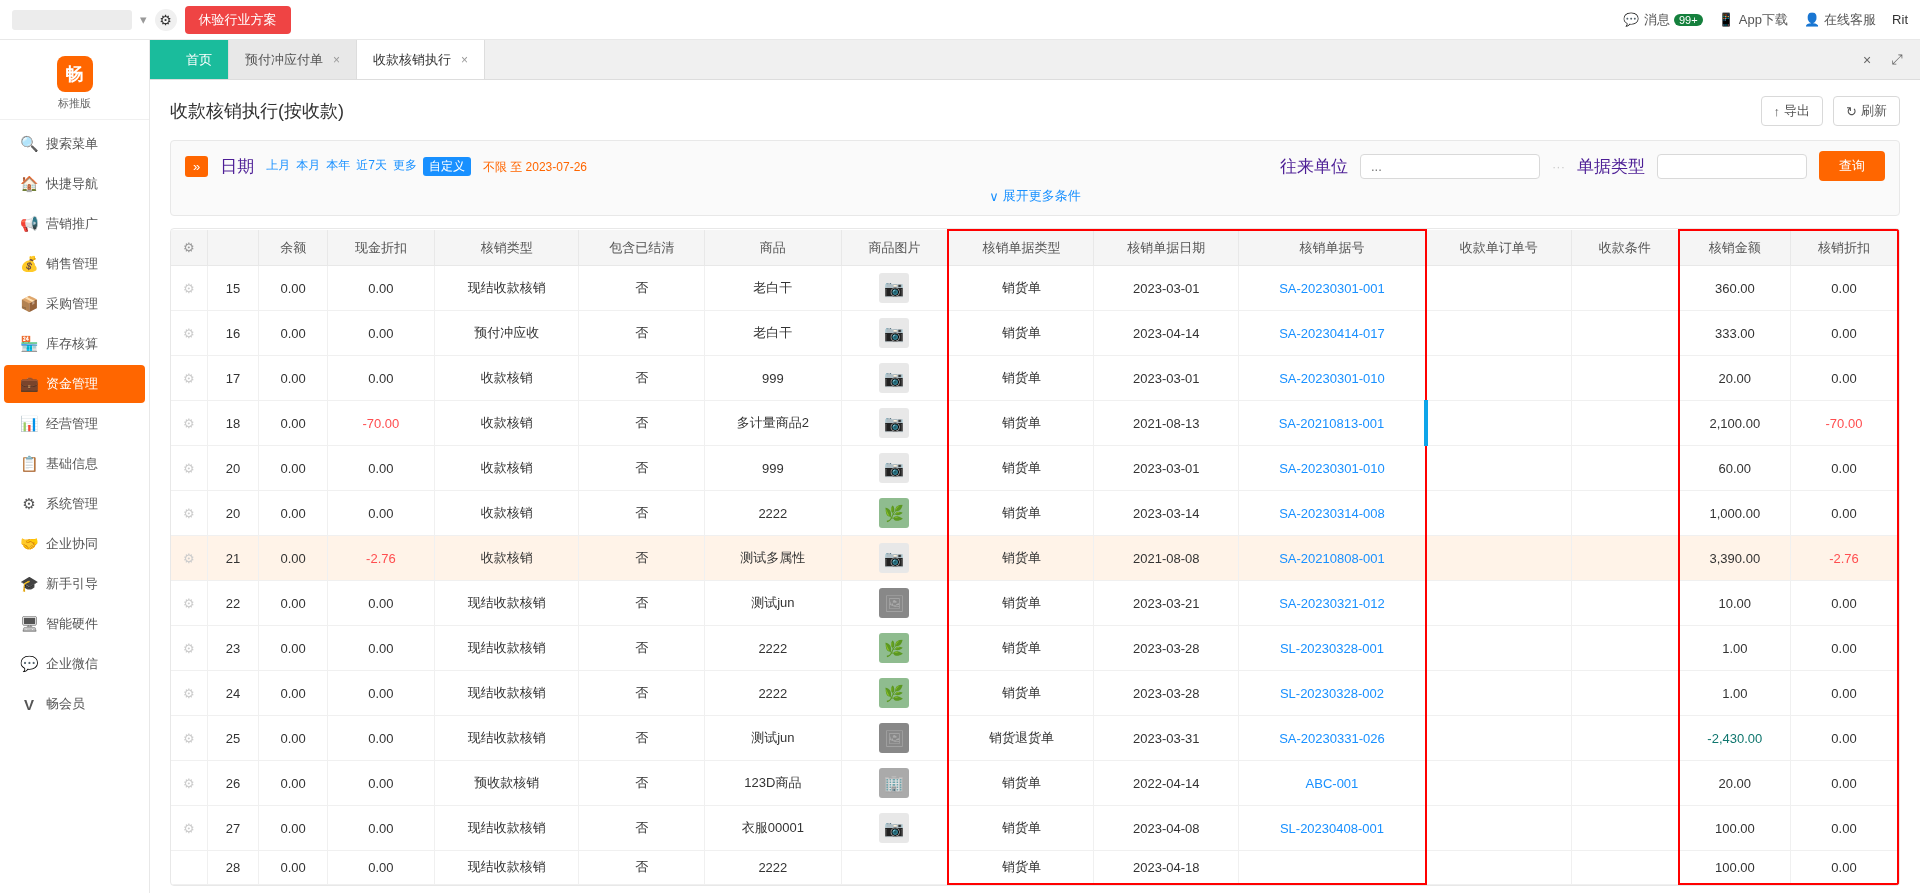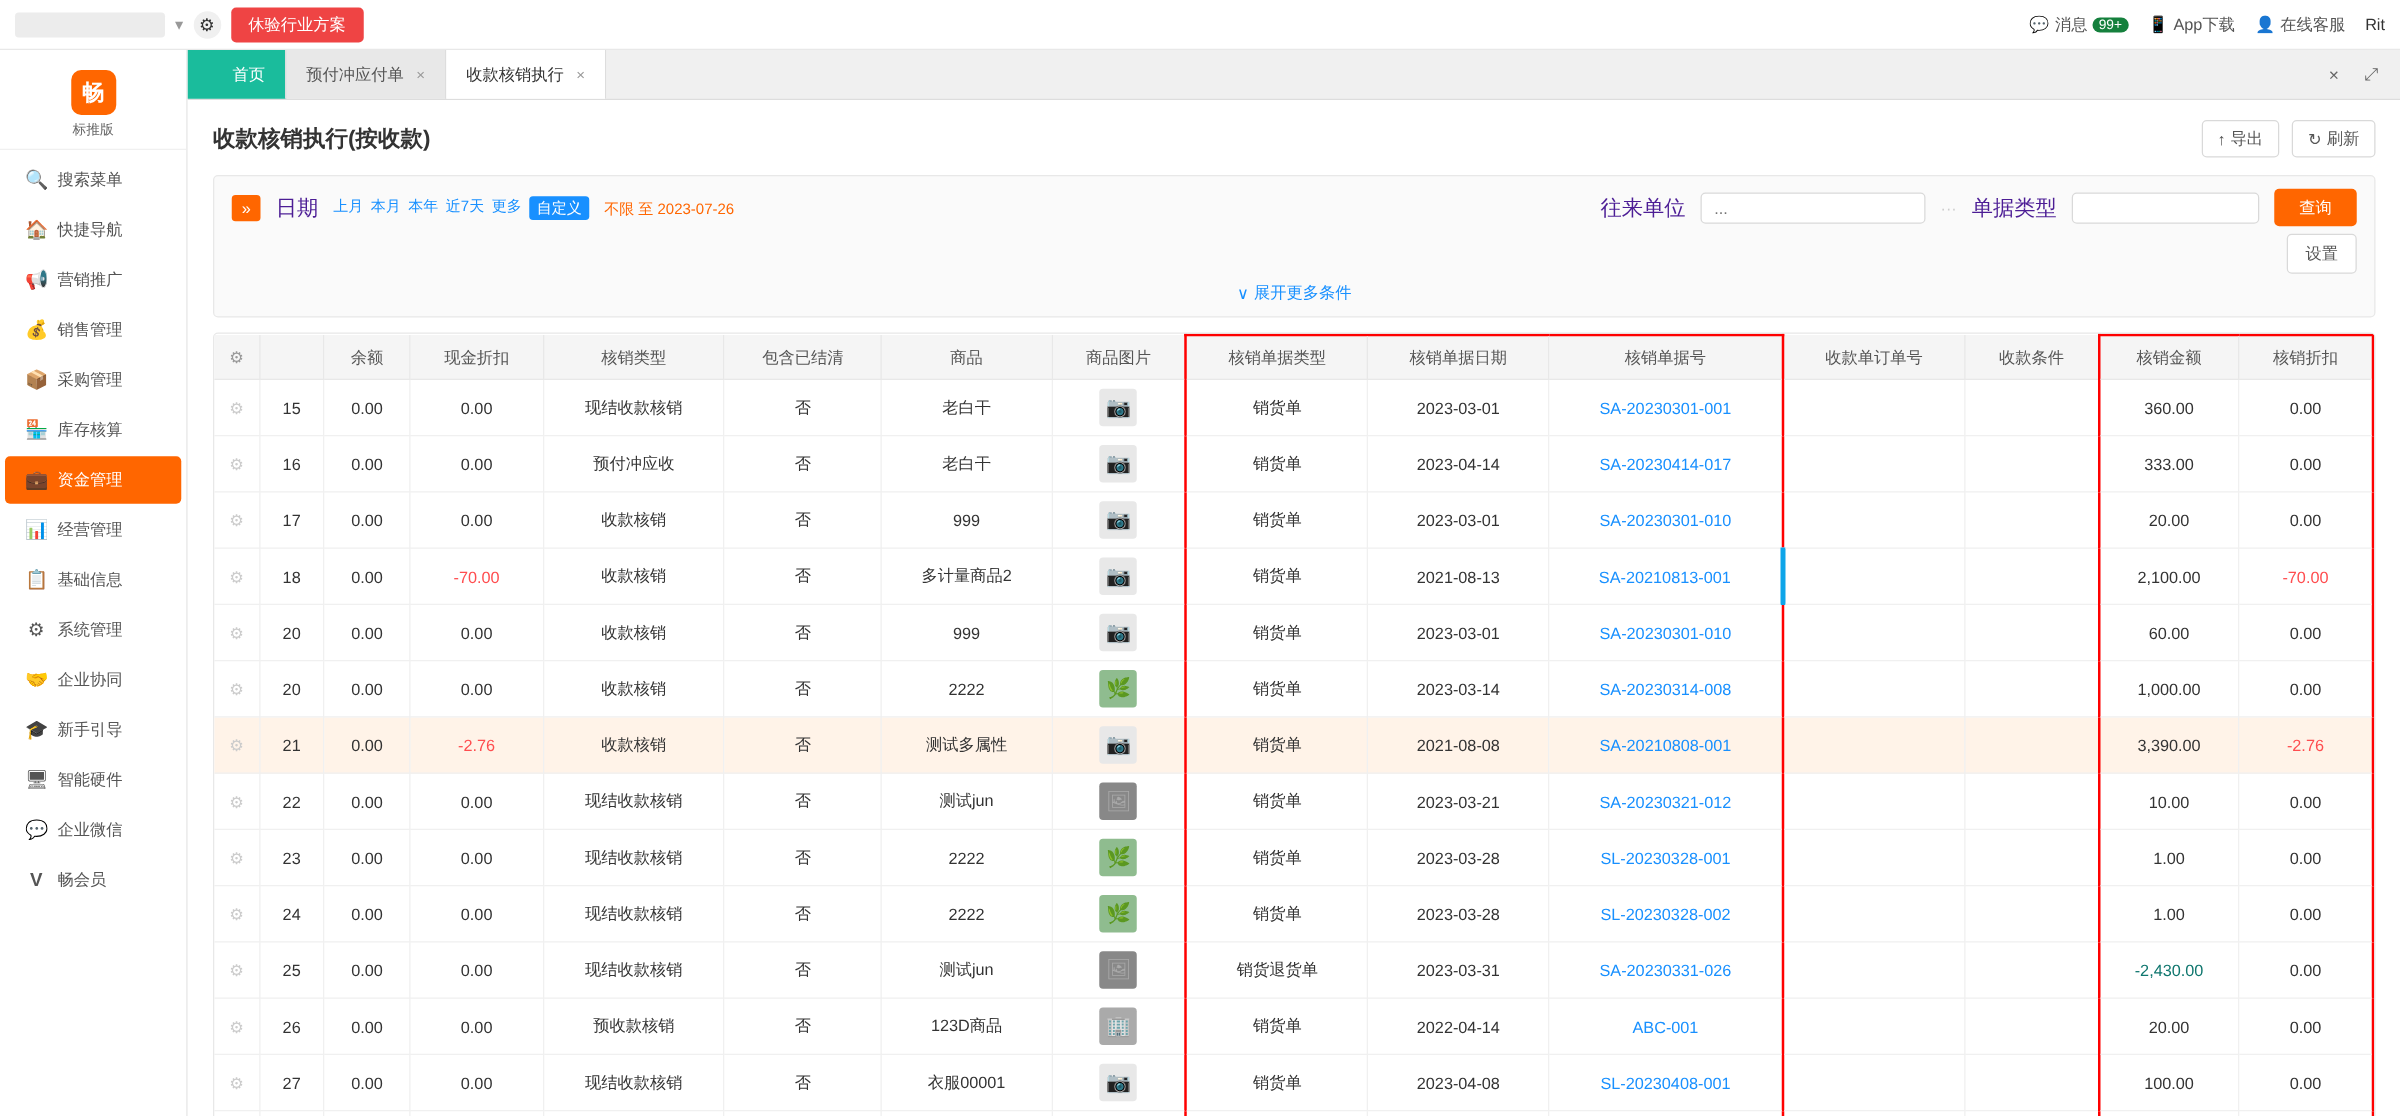--- a/index.html
+++ b/index.html
@@ -44,21 +44,21 @@
     .tab-close { font-size: 12px; color: #999; cursor: pointer; margin-left: 4px; }
     .tab-bar-actions { margin-left: auto; display: flex; align-items: center; padding: 0 12px; gap: 8px; }
     .tab-action-btn { width: 22px; height: 22px; display: flex; align-items: center; justify-content: center; cursor: pointer; color: #666; font-size: 14px; }
 
     
     .page-content { flex: 1; overflow-y: auto; background: #f5f5f5; }
     .page-inner { background: #fff; margin: 0; padding: 16px 20px; min-height: 100%; }
 
     
     .page-header { display: flex; align-items: center; justify-content: space-between; margin-bottom: 14px; }
-    .page-title { font-size: 18px; font-weight: 700; color: #333; }
+    .page-title { font-size: 18px; font-weight: 400; color: #333; }
     .page-actions { display: flex; gap: 10px; }
     .action-btn { display: flex; align-items: center; gap: 4px; padding: 5px 12px; border: 1px solid #d9d9d9; border-radius: 4px; cursor: pointer; font-size: 13px; color: #555; background: #fff; }
 
     
     .filter-bar { background: #fafafa; border: 1px solid #e8e8e8; border-radius: 4px; padding: 10px 14px; margin-bottom: 12px; }
     .filter-row { display: flex; align-items: center; gap: 12px; flex-wrap: wrap; }
     .expand-btn { background: #ff6600; color: #fff; border: none; border-radius: 3px; padding: 3px 8px; cursor: pointer; font-size: 13px; }
     .filter-label { color: #4c1d95; font-size: 17px; white-space: nowrap; }
     .date-links { display: flex; gap: 6px; }
     .date-link { color: #1890ff; cursor: pointer; font-size: 12px; text-decoration: none; }
@@ -242,24 +242,20 @@
             <input class="filter-input" placeholder="..." style="">
             <span class="filter-separator">···</span>
             <span class="filter-label">单据类型</span>
             <div style="position:relative;display:inline-block;">
               <select class="filter-select">
                 <option value=""></option>
               </select>
             </div>
             <button class="query-btn">查询</button>
           </div>
-          <div class="filter-row" style="margin-top:6px;">
-            <div style="flex:1;"></div>
-            <button class="settings-btn">设置</button>
-          </div>
           <div class="expand-conditions">
             <span>∨</span>
             <span>展开更多条件</span>
           </div>
         </div>
 
         <div class="table-wrap">
           <table>
             <thead>
               <tr>

